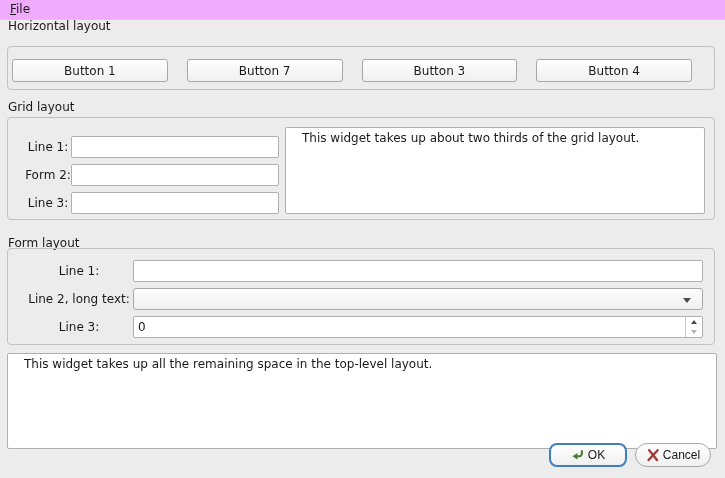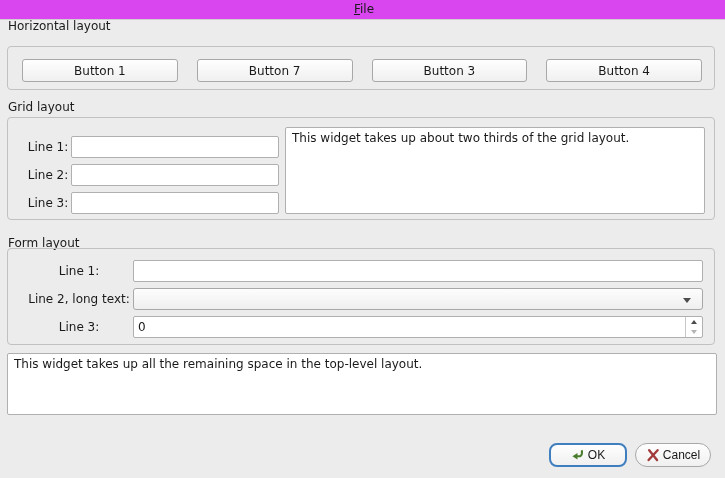--- a/index.html
+++ b/index.html
@@ -8,21 +8,21 @@
     font-family:"DejaVu Sans","Liberation Sans",sans-serif;
     font-size:12px;color:#1a1a1a;
     background:#ececec;
     -webkit-font-smoothing:antialiased;
   }
   .window{position:relative;width:725px;height:478px;background:#ececec;overflow:hidden;}
 
   
   .menubar{
     position:absolute;top:0;left:0;width:725px;height:19px;
-    background:#d946ef;border-bottom:1px solid #cfcfcf;text-align:center;
+    background:#f0abfc;border-bottom:1px solid #cfcfcf;
   }
   .menu-item{
     display:inline-block;height:19px;line-height:18px;padding:0 7px;margin-left:3px;
     cursor:default;
   }
   .menu-item::first-letter{text-decoration:underline;}
 
   
   .gb-title{position:absolute;left:8px;height:14px;line-height:14px;}
   .gb-frame{
@@ -41,26 +41,26 @@
   }
   .lineedit{
     box-sizing:border-box;height:22px;
     background:#ffffff;border:1px solid #b0b0b0;border-radius:2px;
     font-family:inherit;font-size:12px;color:#1a1a1a;padding:0 4px;outline:none;
   }
   .textedit{
     position:absolute;box-sizing:border-box;
     background:#ffffff;border:1px solid #b0b0b0;border-radius:2px;
     font-family:inherit;font-size:12px;color:#1a1a1a;
-    padding:3px 6px;resize:none;outline:none;overflow:hidden;line-height:15px;
+    padding:3px 16px;resize:none;outline:none;overflow:hidden;line-height:15px;
   }
 
   
   .hrow{
-    position:absolute;left:14px;top:12px;width:680px;height:23px;
+    position:absolute;left:4px;top:12px;width:680px;height:23px;
     display:flex;gap:19px;border-radius:7px;
   }
   .hrow .qbutton{flex:1;}
 
   
   .grid-row{position:absolute;left:17px;height:22px;display:flex;align-items:center;}
   .grid-row .form-label{width:46px;}
   .grid-row .lineedit{width:208px;}
 
   
@@ -123,21 +123,21 @@
     </div>
   </div>
 
   <div class="gb-title" style="top:100px">Grid layout</div>
   <div class="gb-frame" style="top:117px;height:103px;">
     <div class="grid-row" style="top:18px">
       <span class="form-label">Line 1:</span>
       <input class="lineedit" value="" style="">
     </div>
     <div class="grid-row" style="top:46px">
-      <span class="form-label">Line 2:</span>
+      <span class="form-label">Form 2:</span>
       <input class="lineedit" value="" style="">
     </div>
     <div class="grid-row" style="top:74px">
       <span class="form-label">Line 3:</span>
       <input class="lineedit" value="" style="">
     </div>
     <textarea class="textedit" style="left: 277px; top: 9px; width: 420px; height: 87px;">This widget takes up about two thirds of the grid layout.</textarea>
   </div>
 
   <div class="gb-title" style="top:236px">Form layout</div>
@@ -161,21 +161,21 @@
               <span class="arrow-up"></span>
             </div>
           <div class="spin-btn">
               <span class="arrow-down"></span>
             </div>
         </div>
       </div>
     </div>
   </div>
 
-  <textarea class="textedit" style="left: 7px; top: 353px; width: 710px; height: 62px;">This widget takes up all the remaining space in the top-level layout.</textarea>
+  <textarea class="textedit" style="left: 7px; top: 353px; width: 710px; height: 96px;">This widget takes up all the remaining space in the top-level layout.</textarea>
 
   <button class="dlg-button default" style="left:549px;width:78px;">
     <svg class="btn-icon" viewBox="0 0 16 16" width="14" height="14" aria-hidden="true">
       <path d="M12.5 2.5 L12.5 6 A3.5 3.5 0 0 1 9 9.5 L6.6 9.5" fill="none" stroke="#4a7c2f" stroke-width="2.4"></path>
       <path d="M7.4 5.6 L1.6 9.4 L7.4 13.2 Z" fill="#4a7c2f"></path>
     </svg>
     <span>OK</span>
   </button>
   <button class="dlg-button" style="left:635px;width:76px;">
     <svg class="btn-icon" viewBox="0 0 14 14" width="12" height="12" aria-hidden="true">

